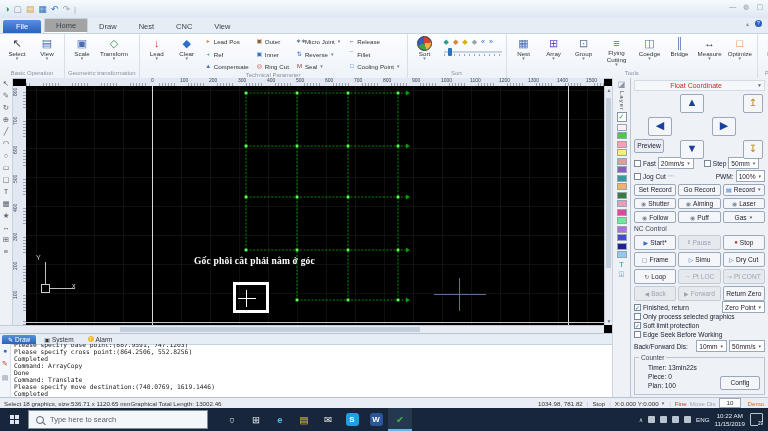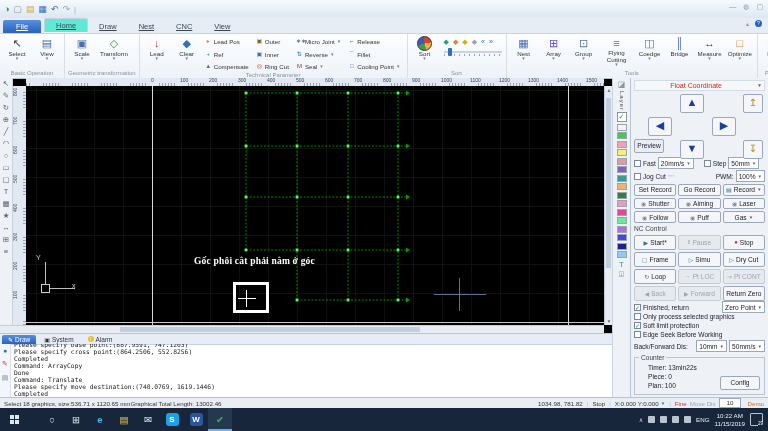--- a/index.html
+++ b/index.html
@@ -10,23 +10,23 @@
   .titlebar{position:absolute;left:0;top:0;width:768px;height:18px;
     background:linear-gradient(#f6fafd,#dde7f2);border-bottom:1px solid #c9d3df;}
   .qat{position:absolute;left:4px;top:2px;display:flex;align-items:center;gap:4px;height:14px;}
   .qi{font-size:9px;line-height:10px;}
   .qsep{color:#aab;font-size:8px;}
   .apptitle{position:absolute;left:0;right:0;top:4px;text-align:center;font-size:7.5px;color:#45505e;}
   .winctl{position:absolute;right:5px;top:3px;display:flex;gap:7px;color:#8a94a2;font-size:7px;}
   
   .tabsrow{position:absolute;left:0;top:18px;width:768px;height:16px;background:#e6edf5;
     border-bottom:1px solid #c9d3df;display:flex;align-items:flex-end;padding-left:3px;box-sizing:border-box;}
-  .tab{padding:2px 11px 2px;font-size:7.5px;color:#3a4450;text-decoration:underline;}
+  .tab{padding:2px 11px 2px;font-size:7.5px;color:#3a4450;}
   .tab.file{background:linear-gradient(#5590e2,#2a62ba);color:#fff;border-radius:2px 2px 0 0;margin-right:3px;padding:2px 13px;}
-  .tab.active{background:#5eead4;border:1px solid #c9d3df;border-bottom:1px solid #fbfdff;border-radius:2px 2px 0 0;}
+  .tab.active{background:#a3a3a3;border:1px solid #c9d3df;border-bottom:1px solid #fbfdff;border-radius:2px 2px 0 0;}
   .tabsrow-right{position:absolute;right:6px;top:20px;display:flex;gap:6px;align-items:center;}
   .helpdot{width:7px;height:7px;border-radius:50%;background:#2a62ba;color:#fff;font-size:5px;text-align:center;line-height:7px;}
   .collapse-caret{color:#8a94a2;font-size:6px;}
   
   .ribbon{position:absolute;left:0;top:34px;width:768px;height:44px;
     background:linear-gradient(#fcfdff,#eef3f9);border-bottom:1px solid #b9c4d2;
     display:flex;align-items:stretch;overflow:hidden;}
   .rgroup{display:flex;flex-direction:column;border-right:1px solid #d8dfe9;}
   .gbody{flex:1;display:flex;align-items:flex-start;padding:1px 2px 0;}
   .glabel{height:9px;line-height:9px;text-align:center;font-size:6px;color:#8a93a2;white-space:nowrap;padding:0 3px;}
@@ -765,20 +765,24 @@
 
   <div class="taskbar">
     <div class="startbtn">
       <span class="winlogo">
           <i></i>
           <i></i>
           <i></i>
           <i></i>
         </span>
     </div>
+    <div class="searchbox">
+      <span class="mag"></span>
+      <span class="searchtext">Type here to search</span>
+    </div>
     <div class="tbicons">
         <div class="tbicon">
           <span style="color: rgb(232, 238, 244);">○</span>
         </div>
         <div class="tbicon">
           <span style="color: rgb(232, 238, 244);">⊞</span>
         </div>
         <div class="tbicon">
           <span style="color: rgb(85, 184, 232); font-weight: bold;">e</span>
         </div>

